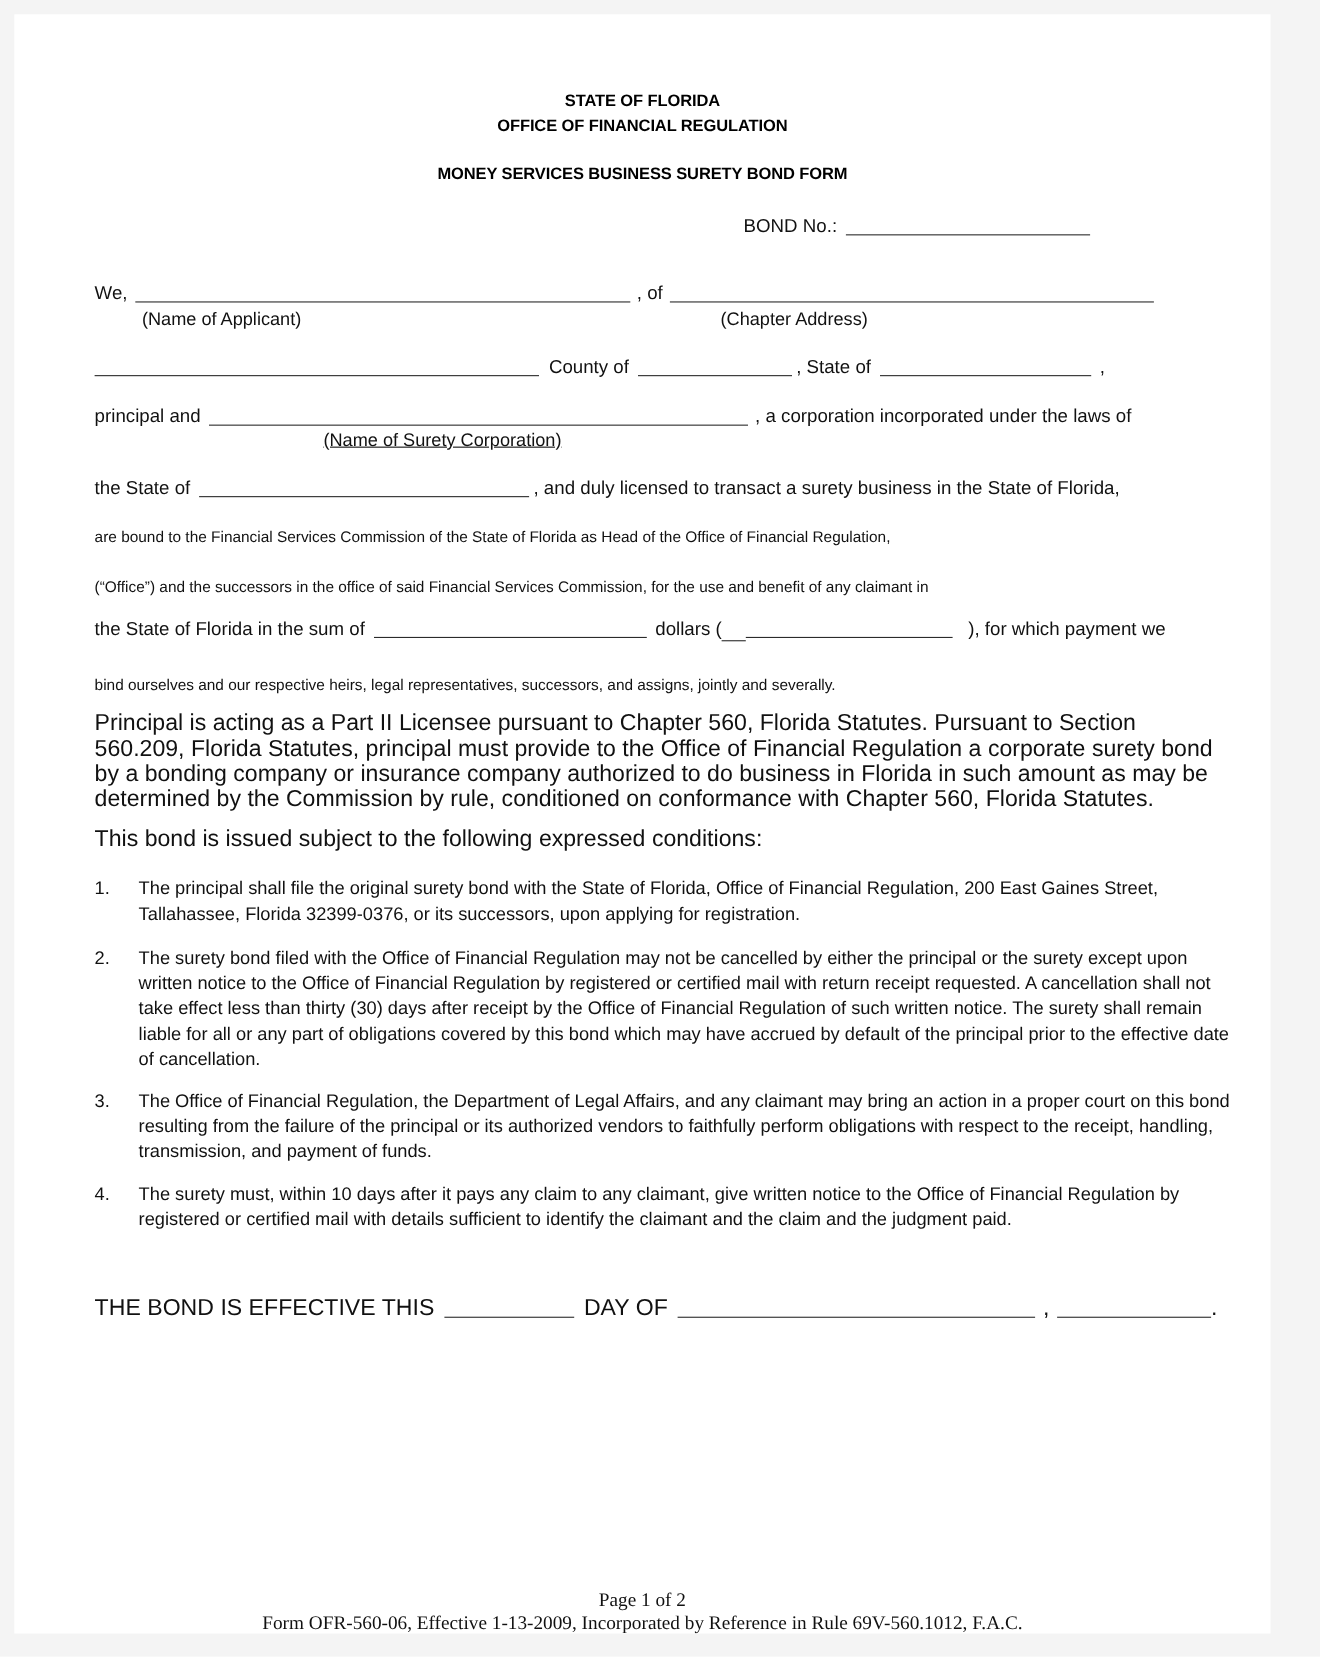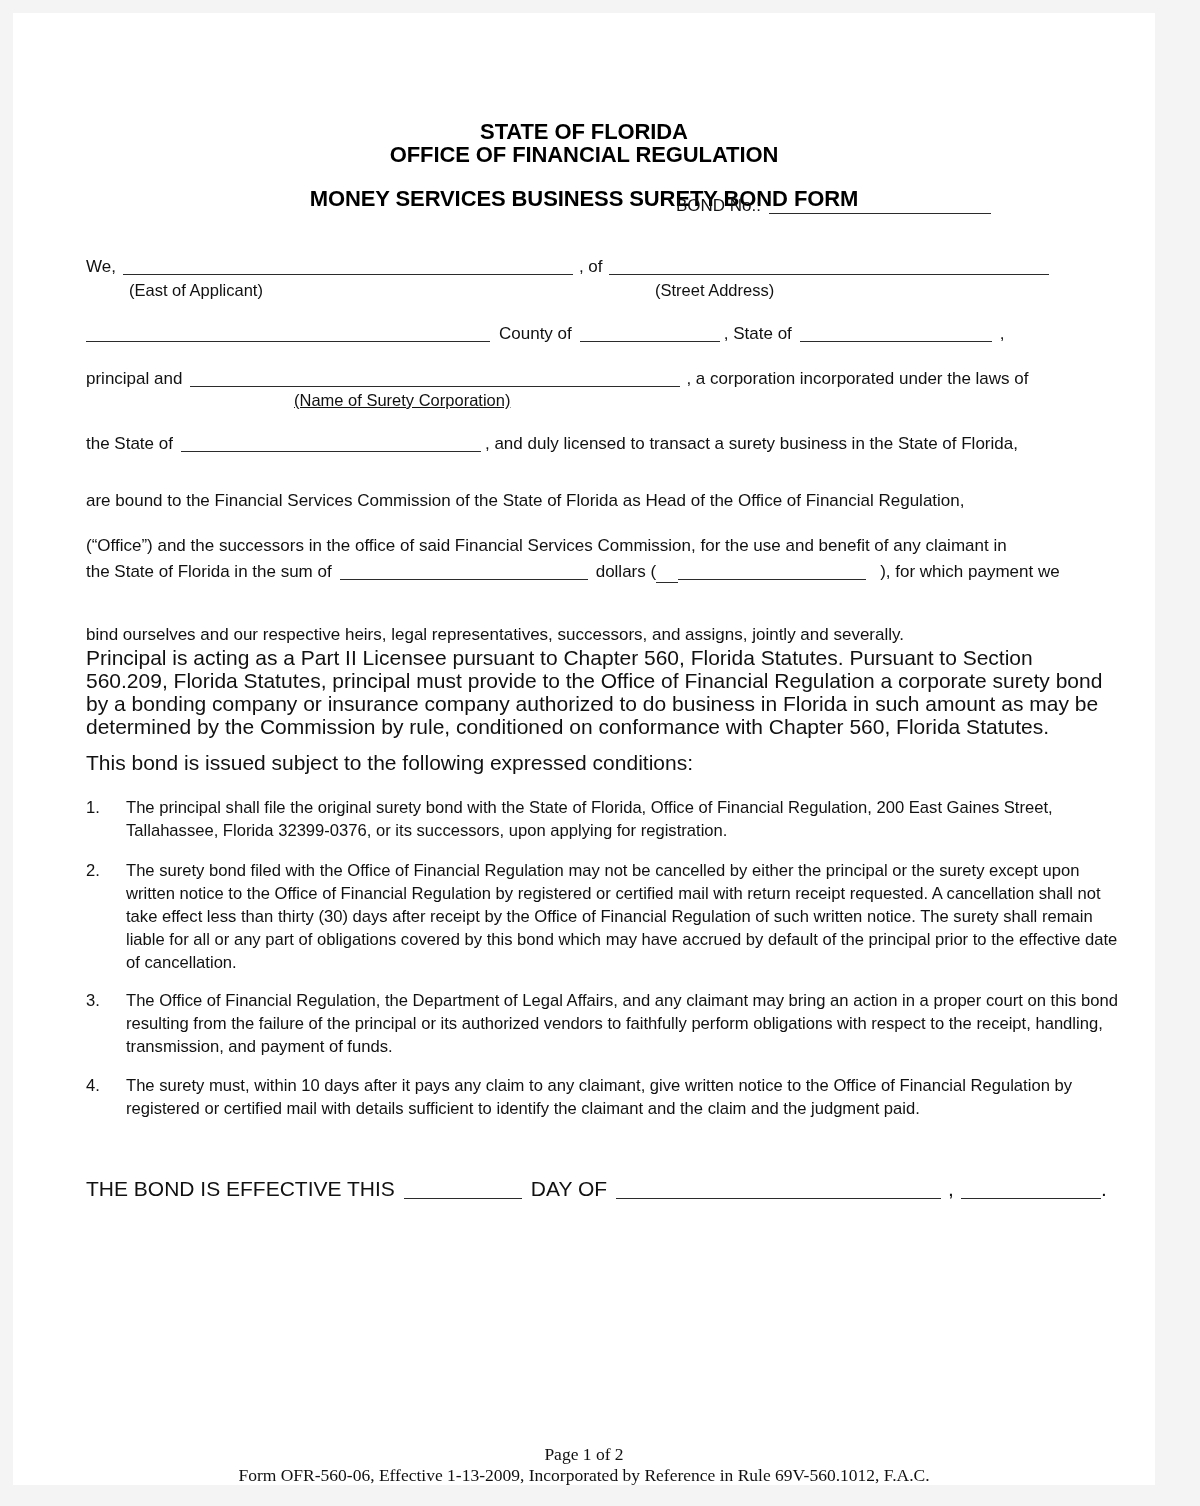--- a/index.html
+++ b/index.html
@@ -29,24 +29,23 @@
     left: 0;
     top: 0;
     width: 1142px;
     height: 1472px;
   }
 
   
   .hdr {
     text-align: center;
     font-weight: bold;
-    font-size: 22px;
+    font-size: 15px;
     color: #000;
     letter-spacing: -0.1px;
-    margin-top: 36px;
   }
   .hdr-line1 { position: absolute; left: 0; top: 70px;  width: 1142px; }
   .hdr-line2 { position: absolute; left: 0; top: 93px;  width: 1142px; }
   .hdr-title { position: absolute; left: 0; top: 137px; width: 1142px; }
 
   
   .row {
     position: absolute;
     font-size: 17px;
     color: #111;
@@ -83,25 +82,24 @@
     font-size: 21px;
     line-height: 23px;
     color: #111;
     text-align: left;
   }
 
   .para-loose {
     position: absolute;
     left: 73px;
     width: 1032px;
-    font-size: 17px;
+    font-size: 14px;
     line-height: 35.5px;
     color: #111;
     white-space: nowrap;
-    margin-top: 12px;
   }
 
   
   .cond {
     position: absolute;
     left: 73px;
     width: 1032px;
     font-size: 16.6px;
     line-height: 23px;
     color: #111;
@@ -151,22 +149,22 @@
     <div class="hdr hdr-line2">OFFICE OF FINANCIAL REGULATION</div>
     <div class="hdr hdr-title">MONEY SERVICES BUSINESS SURETY BOND FORM</div>
 
     <div class="row" style="left:663px; top:182px;">
       <span>BOND No.:</span><span class="rule" style="width:222px; margin-left:8px;"></span>
     </div>
 
     <div class="row" style="left:73px; top:243px;">
       <span>We,</span><span class="rule" style="width:450px; margin-left:7px;"></span><span style="margin-left:6px;">, of</span><span class="rule" style="width:440px; margin-left:6px;"></span>
     </div>
-    <div class="sublabel" style="left:116px; top:268px;">(East of Applicant)</div>
-    <div class="sublabel" style="left:642px; top:268px;">(Street Address)</div>
+    <div class="sublabel" style="left:116px; top:268px;">(Name of Applicant)</div>
+    <div class="sublabel" style="left:642px; top:268px;">(Chapter Address)</div>
 
     <div class="row" style="left:73px; top:310px;">
       <span class="rule" style="width:404px;"></span><span style="margin-left:9px;">County of</span><span class="rule" style="width:140px; margin-left:8px;"></span><span style="margin-left:4px;">, State of</span><span class="rule" style="width:192px; margin-left:8px;"></span><span style="margin-left:8px;">,</span>
     </div>
 
     <div class="row" style="left:73px; top:355px;">
       <span>principal and</span><span class="rule" style="width:490px; margin-left:8px;"></span><span style="margin-left:6px;">, a corporation incorporated  under the laws of</span>
     </div>
     <div class="sublabel" style="left:281px; top:378px;text-decoration:underline;">(Name of Surety Corporation)</div>
 

